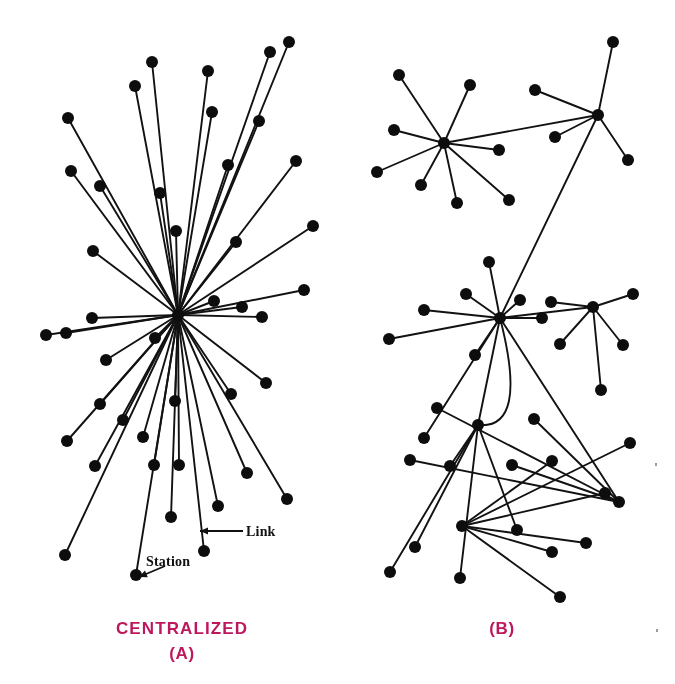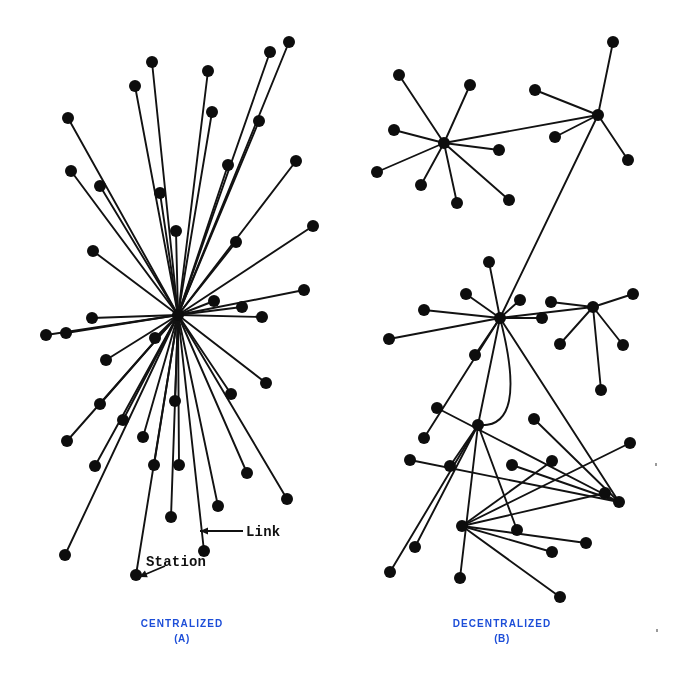--- a/index.html
+++ b/index.html
@@ -47,40 +47,40 @@
     stroke-width: 1.9;
     fill: none;
     stroke-linecap: butt;
   }
   .annot-head {
     fill: #111111;
   }
   .caption {
     position: absolute;
     text-align: center;
-    color: #1d4ed8;
+    color: #be185d;
     font-family: "Liberation Sans", sans-serif;
     letter-spacing: 0.6px;
     line-height: 1.45;
-    font-size: 10px;
+    font-size: 17px;
     font-weight: 600;
   }
   .caption .cap-title {
     display: block;
     letter-spacing: 1.1px;
   }
   .caption .cap-sub {
     display: block;
   }
   #caption-a { left: 62px; top: 617px; width: 240px; }
   #caption-b { left: 382px; top: 617px; width: 240px; }
   .annot-label {
     position: absolute;
     color: #111111;
-    font-family: Liberation Mono, monospace;
+    font-family: Liberation Serif, serif;
     font-size: 14px;
     font-weight: 600;
     letter-spacing: 0.2px;
     white-space: nowrap;
   }
   #label-link { left: 246px; top: 524px; }
   #label-station { left: 146px; top: 554px; }
   .speck {
     position: absolute;
     width: 2px;
@@ -294,19 +294,18 @@
 
   <div class="annot-label" id="label-link">Link</div>
   <div class="annot-label" id="label-station">Station</div>
 
   <div class="caption" id="caption-a">
     <span class="cap-title">CENTRALIZED</span>
     <span class="cap-sub">(A)</span>
   </div>
 
   <div class="caption" id="caption-b">
-    <span class="cap-title">DECENTRALIZED</span>
     <span class="cap-sub">(B)</span>
   </div>
 
   <div class="speck" id="speck-1"></div>
   <div class="speck" id="speck-2"></div>
 </div>
 
 </body></html>

